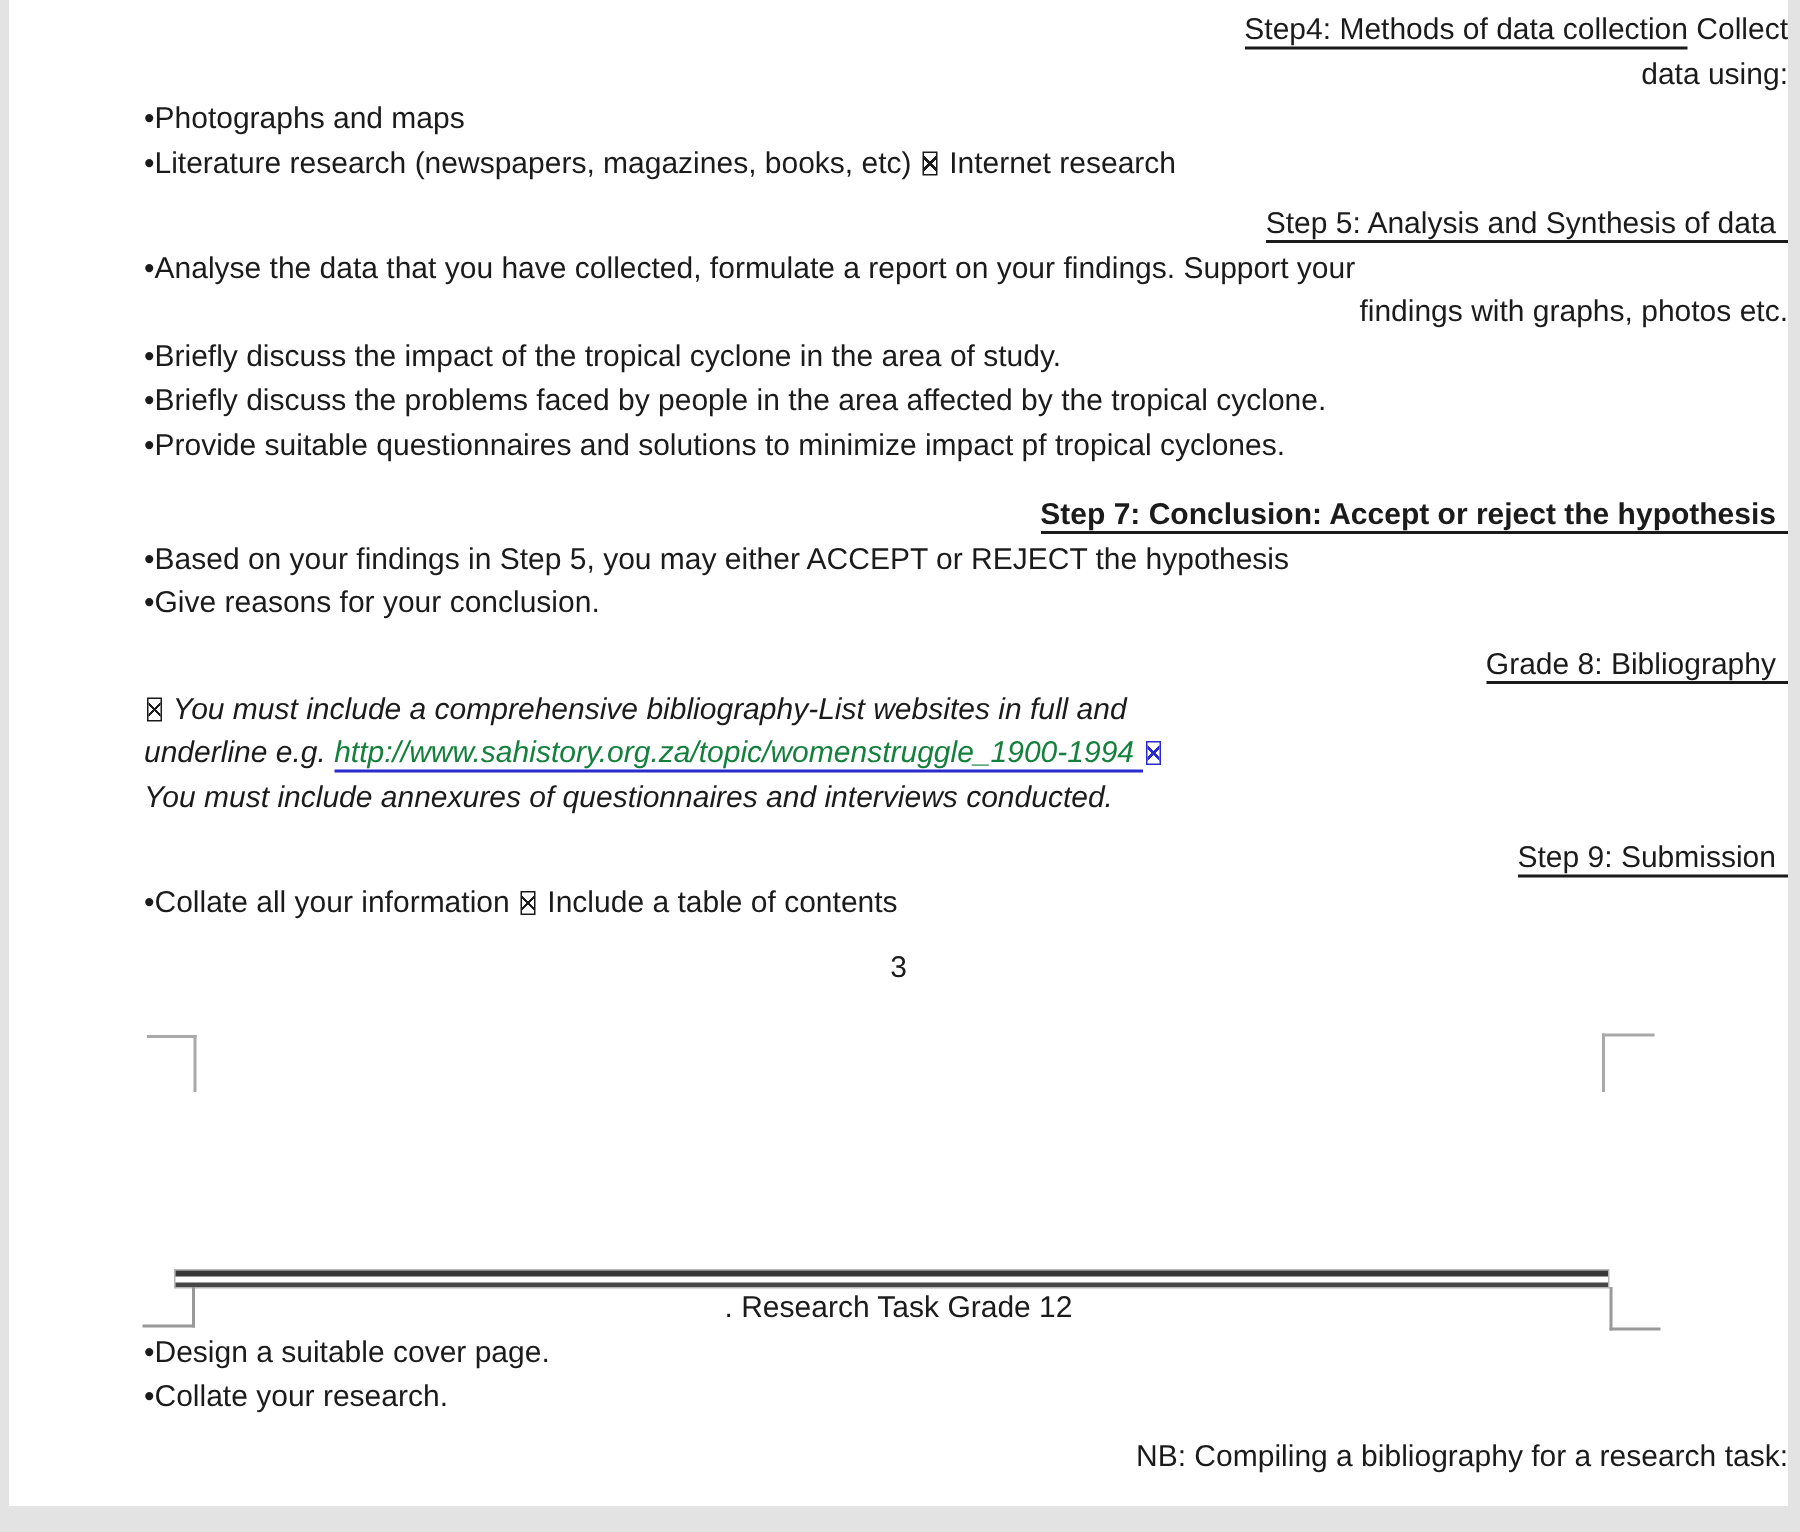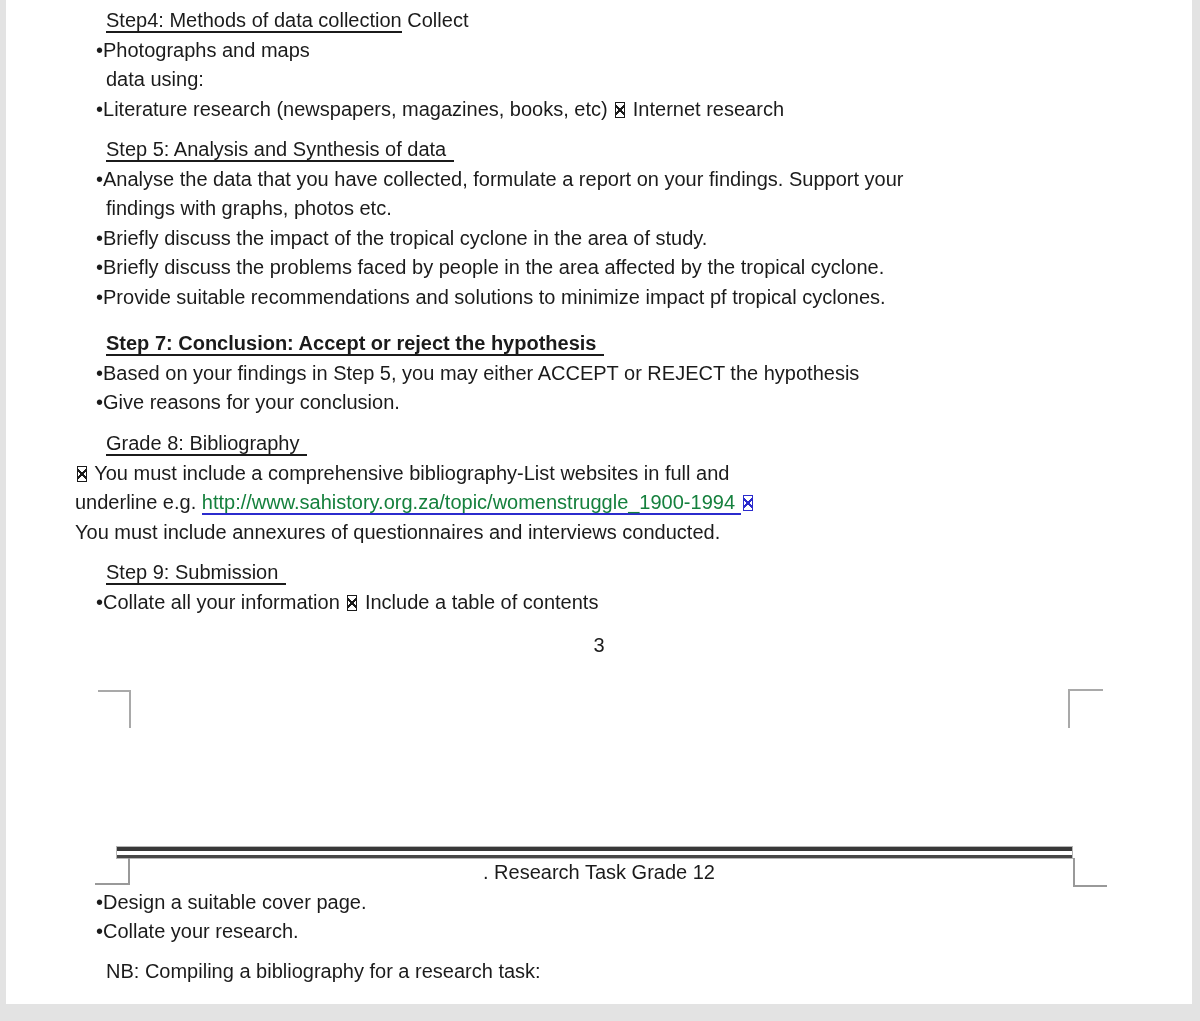--- a/index.html
+++ b/index.html
@@ -15,22 +15,22 @@
     position:absolute;left:6px;width:1186px;background:#ffffff;overflow:hidden;
   }
   #page1{top:0;height:818px;}
   #page2{top:780px;height:224px;}
   .line{
     white-space:nowrap;
     font-size:20px;
     line-height:29.5px;
     padding-left:90px;
   }
-  .h{padding-left:100px;}
-  .ind{padding-left:69px;}
+  .h{padding-left:76px;text-align:right;}
+  .ind{padding-left:90px;font-style:italic;}
   .first{padding-top:6px;}
   .mt1{margin-top:11px;}
   .mt2{margin-top:22px;}
   .mt3{margin-top:17px;font-weight:bold;}
   .mt4{margin-top:11.5px;}
   .mt5{margin-top:11px;}
   .u{border-bottom:2px solid #1b1b1b;padding-bottom:0px;}
   .ext{padding-right:8px;}
   .link{color:#15803d;border-bottom:2px solid #2b2bcd;padding-right:6px;cursor:pointer;}
   .blue{color:#2b2bcd;}
@@ -58,31 +58,31 @@
     box-shadow:0 0 0 1px #b5b5b5;
   }
   .title{text-align:center;padding-left:0;}
 </style>
 </head>
 <body>
 
 <div class="page" id="page1">
 
   <div class="line h first"><span class="u">Step4: Methods of data collection</span><span> Collect</span></div>
+  <div class="line h">data using:</div>
   <div class="line">•Photographs and maps</div>
-  <div class="line h">data using:</div>
   <div class="line"><span>•Literature research (newspapers, magazines, books, etc) </span><span class="tofu"></span><span> Internet research</span></div>
 
   <div class="line h mt1"><span class="u ext">Step 5: Analysis and Synthesis of data</span></div>
   <div class="line">•Analyse the data that you have collected, formulate a report on your findings. Support your</div>
   <div class="line h">findings with graphs, photos etc.</div>
   <div class="line">•Briefly discuss the impact of the tropical cyclone in the area of study.</div>
   <div class="line">•Briefly discuss the problems faced by people in the area affected by the tropical cyclone.</div>
 
-  <div class="line">•Provide suitable recommendations and solutions to minimize impact pf tropical cyclones.</div>
+  <div class="line">•Provide suitable questionnaires and solutions to minimize impact pf tropical cyclones.</div>
 
   <div class="line h mt3"><span class="u ext">Step 7: Conclusion: Accept or reject the hypothesis</span></div>
   <div class="line">•Based on your findings in Step 5, you may either ACCEPT or REJECT the hypothesis</div>
   <div class="line">•Give reasons for your conclusion.</div>
 
   <div class="line h mt4"><span class="u ext">Grade 8: Bibliography</span></div>
   <div class="line ind"><span class="tofu"></span><span> You must include a comprehensive bibliography-List websites in full and</span></div>
   <div class="line ind"><span>underline e.g. </span><span class="link">http://www.sahistory.org.za/topic/womenstruggle_1900-1994</span><span class="tofu blue"></span></div>
   <div class="line ind">You must include annexures of questionnaires and interviews conducted.</div>
 

